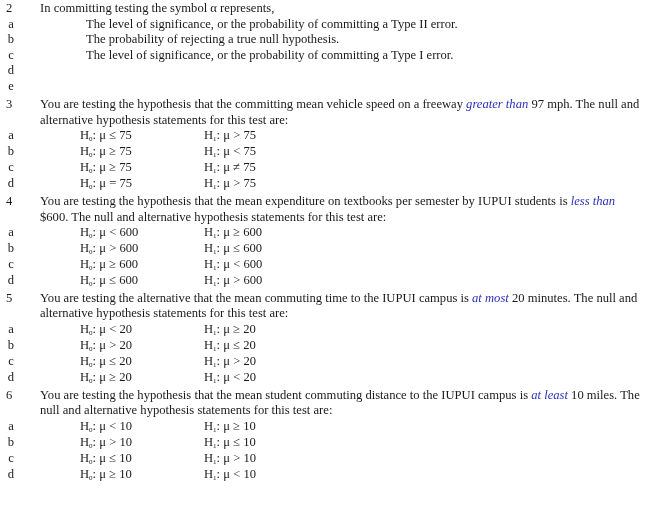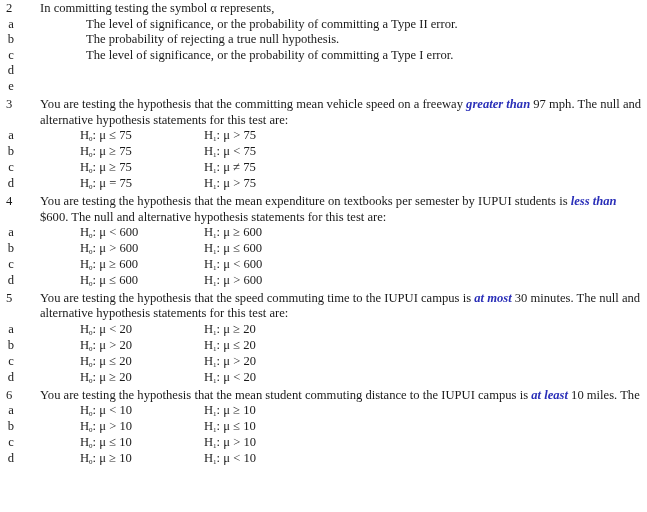--- a/index.html
+++ b/index.html
@@ -59,21 +59,21 @@
       left: 204px;
       font-family: Liberation Serif, serif;
     }
     .sub {
       font-size: 7px;
       vertical-align: -2px;
       margin-left: 0px;
     }
     .emph {
       color: #2a2fb8;
-      font-weight: bold;
+      font-weight: normal;
       font-style: italic;
     }
     .gap { height: 2.2px; }
     .q2 .row { height: 15.6px; line-height: 15.6px; }
   </style>
 </head>
 <body>
 
 <div class="doc">
 
@@ -164,21 +164,21 @@
       <span class="hyp0"><span>H</span><span class="sub">0</span><span>: μ ≤ 600</span></span>
       <span class="hyp1"><span>H</span><span class="sub">1</span><span>: μ &gt; 600</span></span>
     </div>
   </div>
 
   <div class="gap"></div>
 
   <div>
     <div class="row">
       <span class="qnum">5</span>
-      <span class="qtext"><span>You are testing the hypothesis that the speed commuting time to the IUPUI campus is </span><span class="emph">at most</span><span> 30 minutes.  The null and</span></span>
+      <span class="qtext"><span>You are testing the alternative that the mean commuting time to the IUPUI campus is </span><span class="emph">at most</span><span> 20 minutes.  The null and</span></span>
     </div>
     <div class="row">
       <span class="qtext">alternative hypothesis statements for this test are:</span>
     </div>
     <div class="row">
       <span class="optletter">a</span>
       <span class="hyp0"><span>H</span><span class="sub">0</span><span>: μ &lt; 20</span></span>
       <span class="hyp1"><span>H</span><span class="sub">1</span><span>: μ ≥ 20</span></span>
     </div>
     <div class="row">
@@ -199,20 +199,23 @@
   </div>
 
   <div class="gap"></div>
 
   <div>
     <div class="row">
       <span class="qnum">6</span>
       <span class="qtext"><span>You are testing the hypothesis that the mean student commuting distance to the IUPUI campus is </span><span class="emph">at least</span><span> 10 miles.  The</span></span>
     </div>
     <div class="row">
+      <span class="qtext">null and alternative hypothesis statements for this test are:</span>
+    </div>
+    <div class="row">
       <span class="optletter">a</span>
       <span class="hyp0"><span>H</span><span class="sub">0</span><span>: μ &lt; 10</span></span>
       <span class="hyp1"><span>H</span><span class="sub">1</span><span>: μ ≥ 10</span></span>
     </div>
     <div class="row">
       <span class="optletter">b</span>
       <span class="hyp0"><span>H</span><span class="sub">0</span><span>: μ &gt; 10</span></span>
       <span class="hyp1"><span>H</span><span class="sub">1</span><span>: μ ≤ 10</span></span>
     </div>
     <div class="row">

